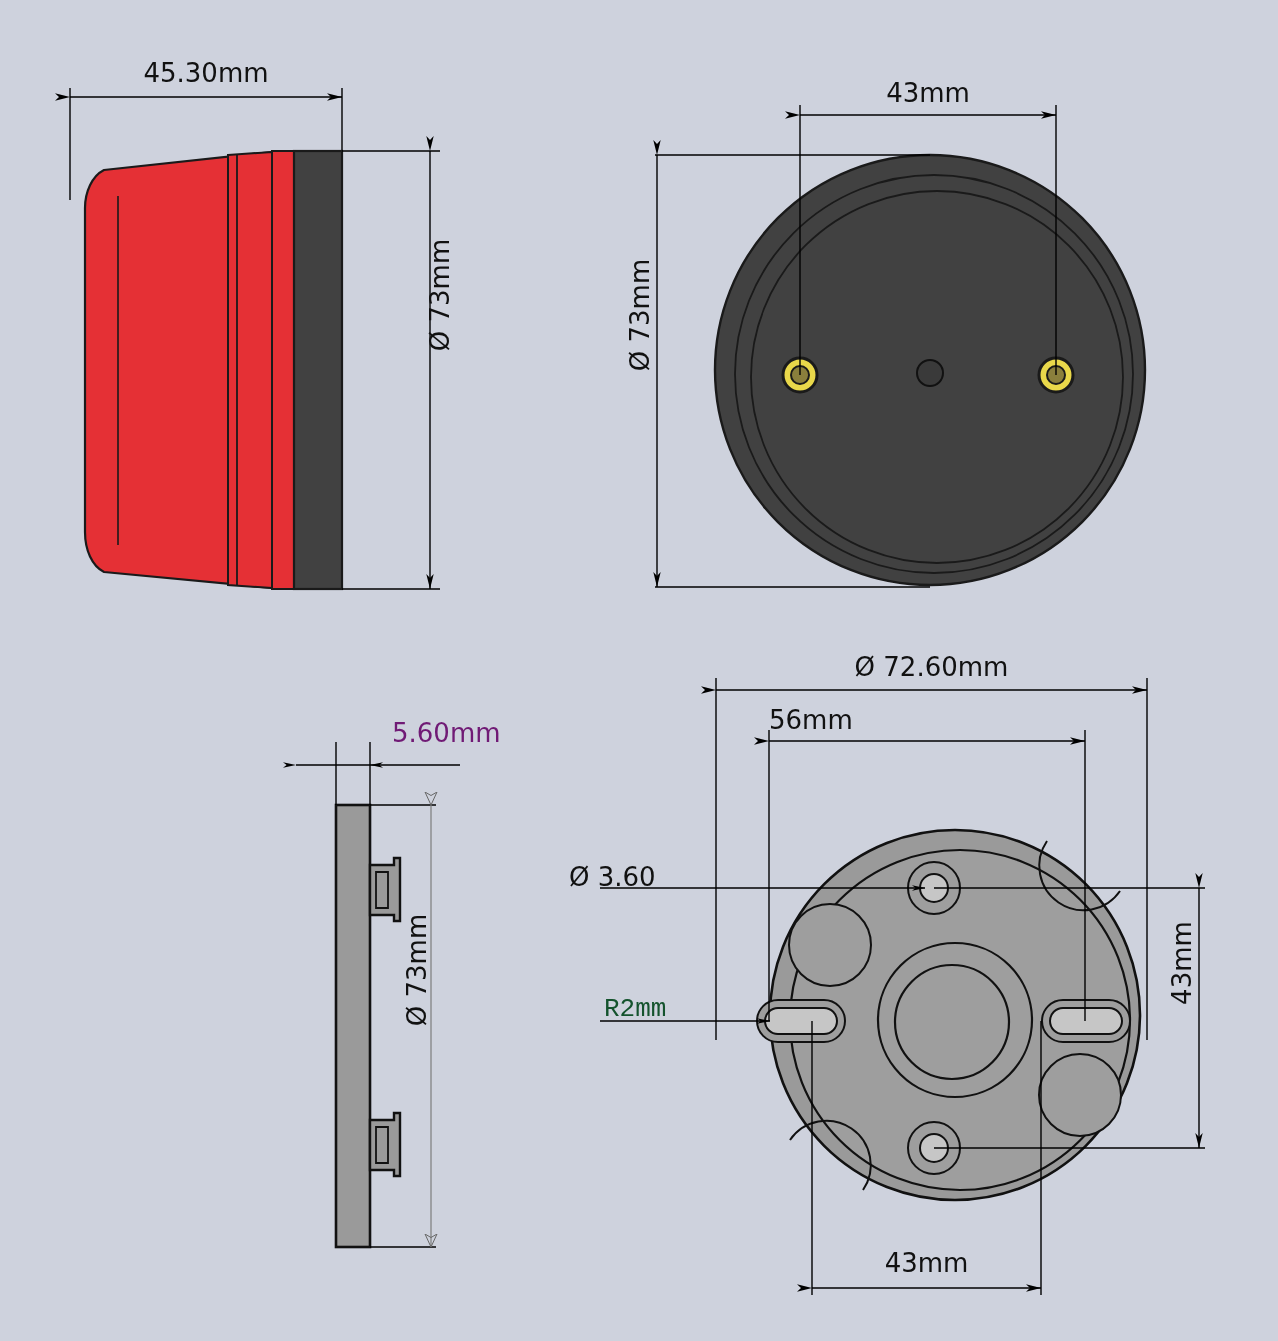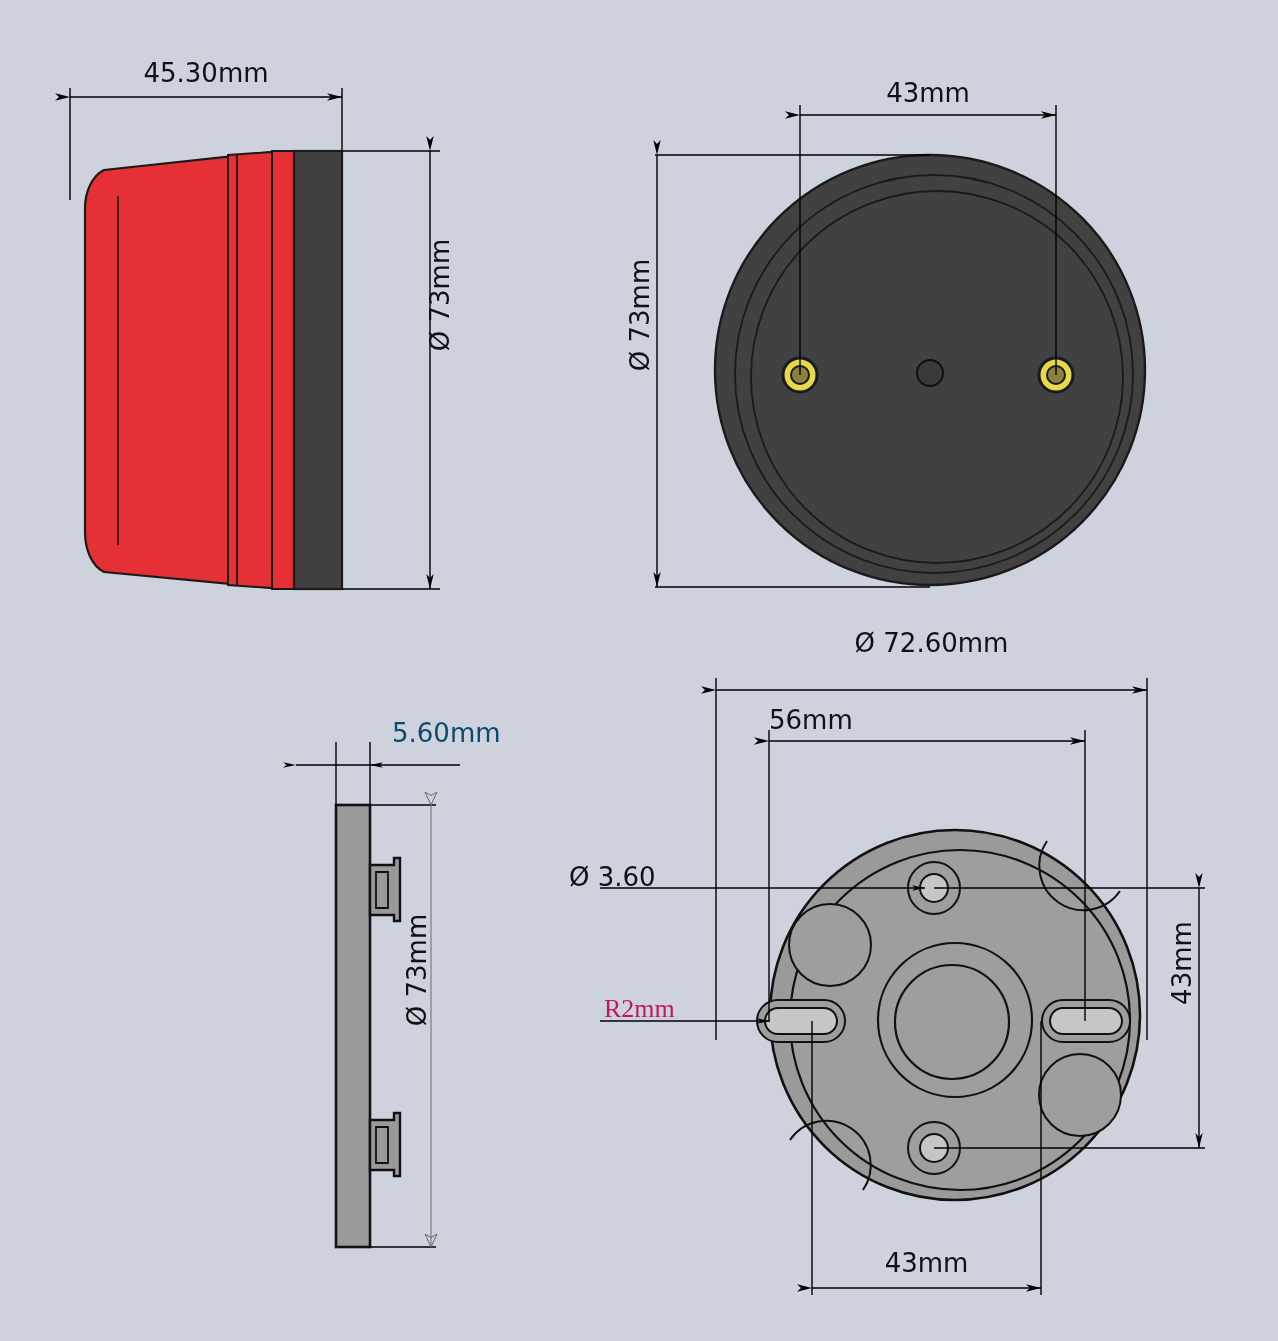--- a/index.html
+++ b/index.html
@@ -231,37 +231,37 @@
 
   <div style="position:absolute; left:800px; top:78px; width:256px; text-align:center;
               font-family:'DejaVu Sans',sans-serif; font-size:26px; color:#111;">43mm</div>
 
   <div style="position:absolute; left:570px; top:300px; width:140px; text-align:center;
               font-family:'DejaVu Sans',sans-serif; font-size:26px; color:#111;
               transform:rotate(-90deg); transform-origin:center center;">Ø 73mm</div>
 
   <div style="position:absolute; left:330px; top:718px; width:240px; text-align:left;
               padding-left:62px; box-sizing:border-box;
-              font-family:'DejaVu Sans',sans-serif; font-size:26px; color:#0c4a6e;">5.60mm</div>
+              font-family:'DejaVu Sans',sans-serif; font-size:26px; color:#701a75;">5.60mm</div>
 
   <div style="position:absolute; left:347px; top:955px; width:140px; text-align:center;
               font-family:'DejaVu Sans',sans-serif; font-size:26px; color:#111;
               transform:rotate(-90deg); transform-origin:center center;">Ø 73mm</div>
 
-  <div style="position:absolute; left:716px; top:628px; width:431px; text-align:center;
+  <div style="position:absolute; left:716px; top:652px; width:431px; text-align:center;
               font-family:'DejaVu Sans',sans-serif; font-size:26px; color:#111;">Ø  72.60mm</div>
 
   <div style="position:absolute; left:769px; top:705px; width:316px; 
               font-family:'DejaVu Sans',sans-serif; font-size:26px; color:#111;">56mm</div>
 
   <div style="position:absolute; left:569px; top:862px;
               font-family:'DejaVu Sans',sans-serif; font-size:26px; color:#111;">Ø  3.60</div>
 
   <div style="position:absolute; left:604px; top:994px;
-              font-family:Liberation Serif, serif; font-size:26px; color:#be185d;">R2mm</div>
+              font-family:Liberation Mono, monospace; font-size:26px; color:#14532d;">R2mm</div>
 
   <div style="position:absolute; left:1112px; top:948px; width:140px; text-align:center;
               font-family:'DejaVu Sans',sans-serif; font-size:26px; color:#111;
               transform:rotate(-90deg); transform-origin:center center;">43mm</div>
 
   <div style="position:absolute; left:812px; top:1248px; width:229px; text-align:center;
               font-family:'DejaVu Sans',sans-serif; font-size:26px; color:#111;">43mm</div>
 
 </div>
 

